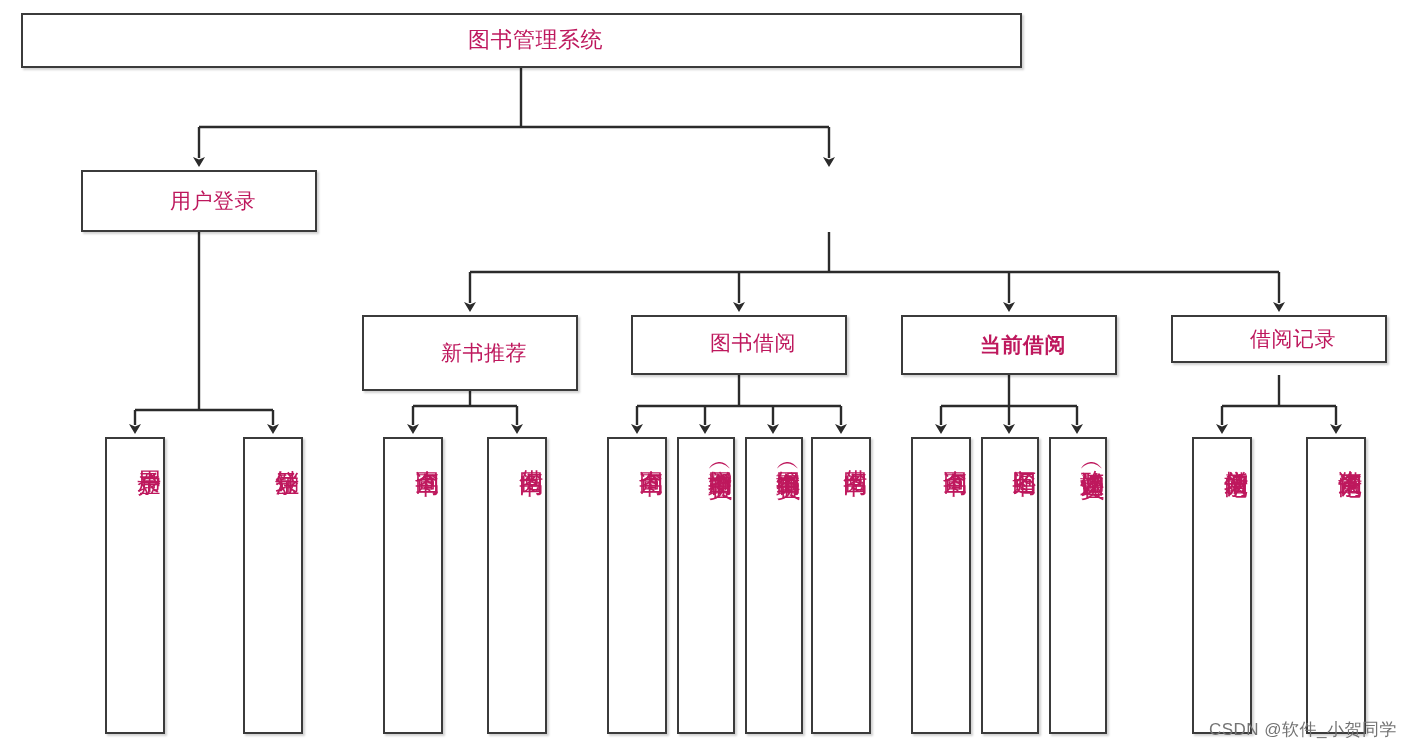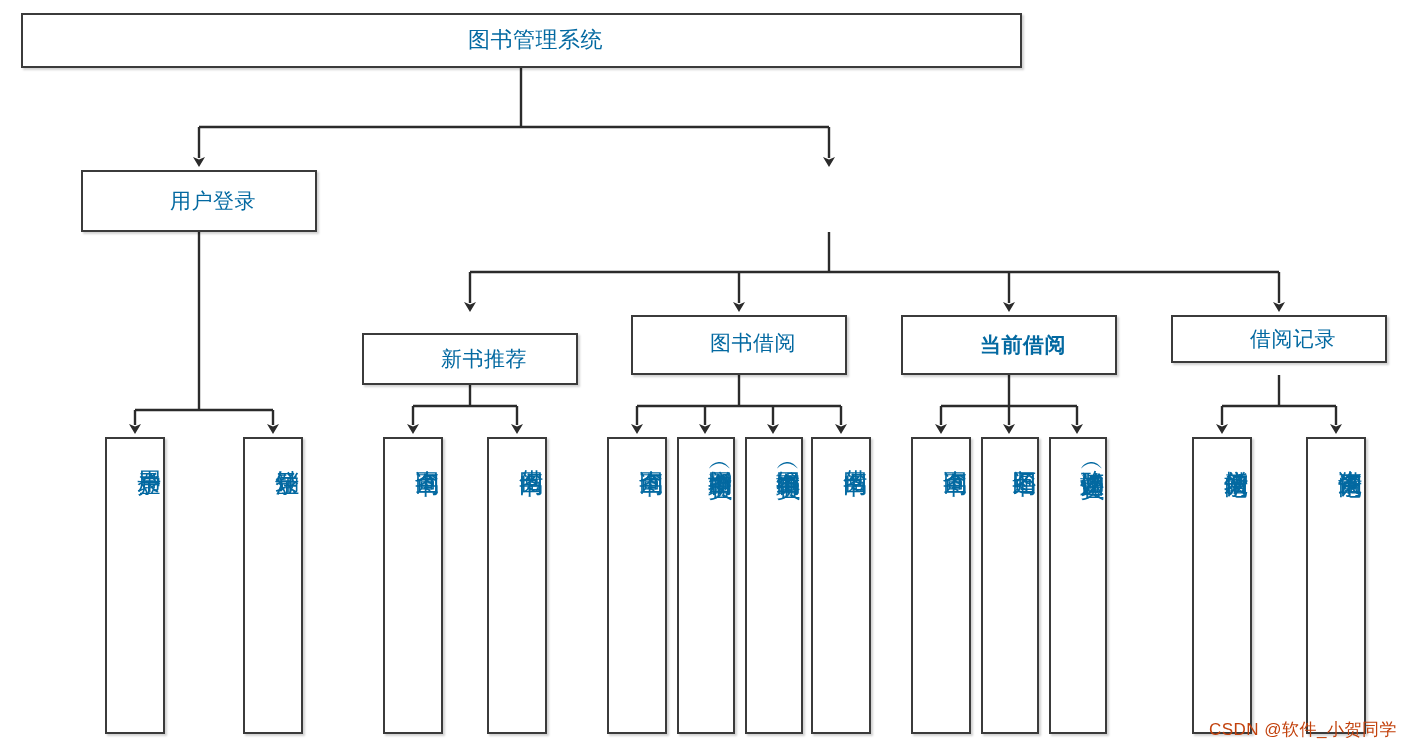--- a/index.html
+++ b/index.html
@@ -27,21 +27,21 @@
   }
   .node {
     position: absolute;
     box-sizing: border-box;
     background: #ffffff;
     border: 2px solid #3b3b3b;
     box-shadow: 2px 2px 2px rgba(0,0,0,0.18);
     display: flex;
     align-items: center;
     justify-content: center;
-    color: #0369a1;
+    color: #be185d;
     padding-left: 28px;
   }
   .node .label {
     text-align: center;
     line-height: 1.12;
     letter-spacing: 0.5px;
   }
   .node.horiz .label {
     font-size: 21px;
   }
@@ -59,21 +59,21 @@
     font-size: 24px;
     line-height: 1.02;
     letter-spacing: 1px;
     white-space: nowrap;
   }
   .watermark {
     position: absolute;
     right: 8px;
     bottom: 6px;
     font-size: 17px;
-    color: #c2410c;
+    color: #737373;
     white-space: nowrap;
     letter-spacing: 0.5px;
   }
 </style>
 </head>
 <body>
 
 <div id="canvas">
 
   <svg id="edges" viewBox="0 0 1405 747">
@@ -127,21 +127,21 @@
   </svg>
 
   <div class="node root horiz" style="left:21px; top:13px; width:1001px; height:55px;">
     <span class="label">图书管理系统</span>
   </div>
 
   <div class="node horiz" style="left:81px; top:170px; width:236px; height:62px;">
     <span class="label">用户登录</span>
   </div>
 
-  <div class="node horiz" style="left:362px; top:315px; width:216px; height:52px;margin-top:18px;">
+  <div class="node horiz" style="left:362px; top:315px; width:216px; height:76px;">
     <span class="label">新书推荐</span>
   </div>
   <div class="node horiz" style="left:631px; top:315px; width:216px; height:60px;font-family:Liberation Mono, monospace;">
     <span class="label">图书借阅</span>
   </div>
   <div class="node horiz" style="left:901px; top:315px; width:216px; height:60px;font-weight:bold;">
     <span class="label">当前借阅</span>
   </div>
   <div class="node horiz" style="left:1171px; top:315px; width:216px; height:48px;">
     <span class="label">借阅记录</span>

